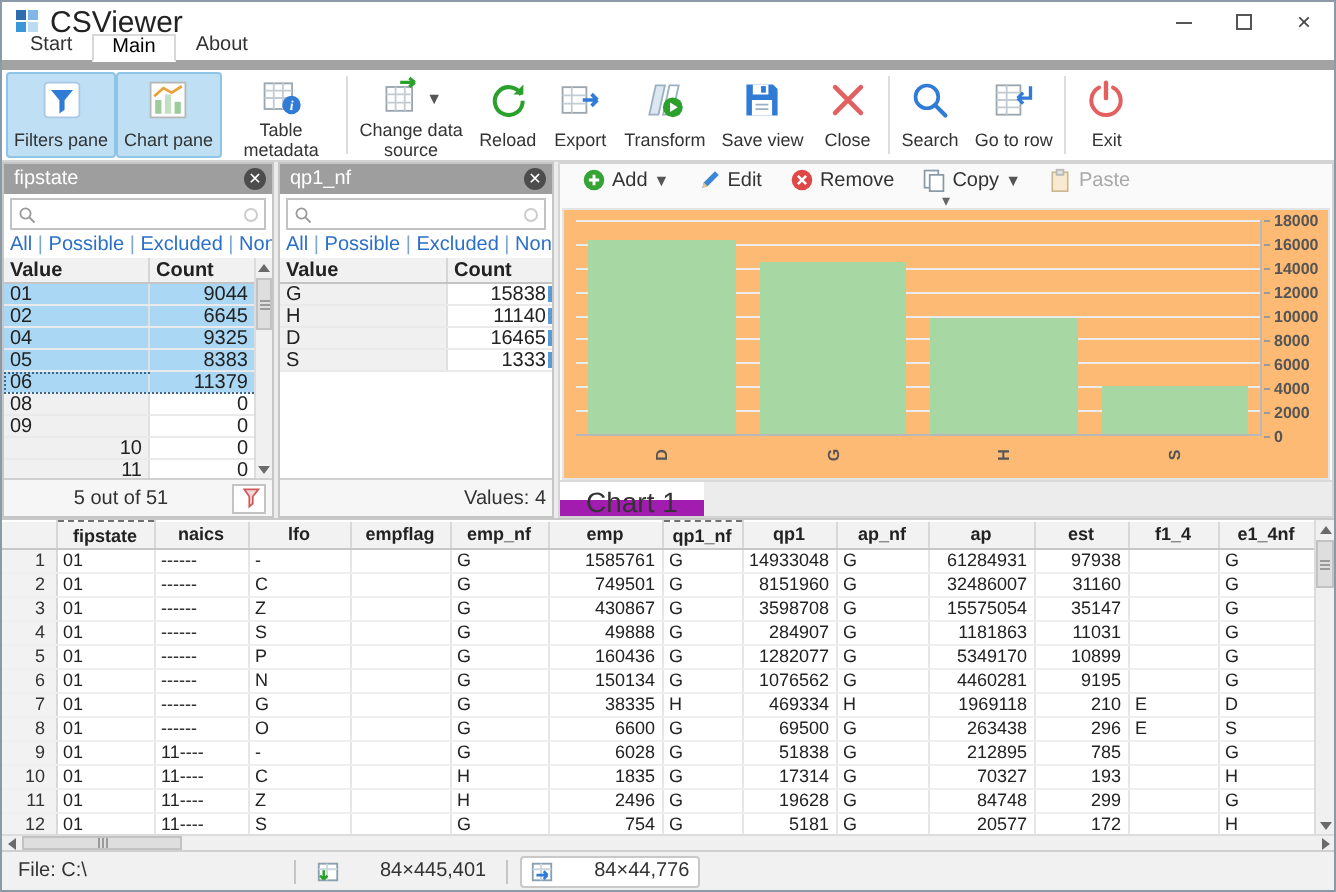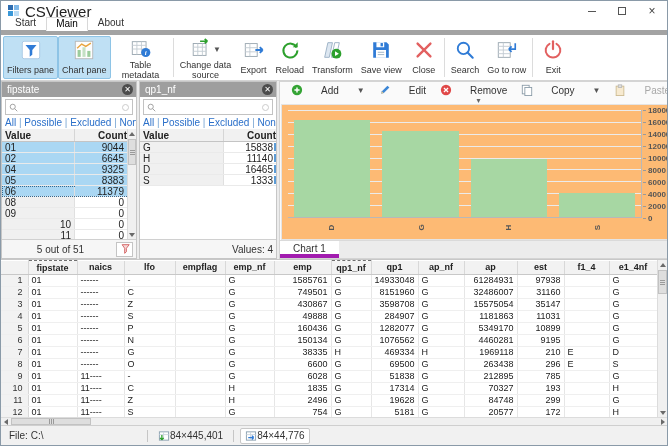--- a/index.html
+++ b/index.html
@@ -50,21 +50,21 @@
   .fp-search{ margin:2px 3px; height:16px; border:1px solid #c2c2c2; display:flex; align-items:center; flex:0 0 auto; }
   .fp-search input{ border:none; outline:none; flex:1; min-width:0; font-size:10px; font-family:inherit; }
   .fp-clear{ width:7px; height:7px; border-radius:50%; border:1px solid #ccc; margin:0 3px; }
   .fp-links{ height:12px; line-height:12px; font-size:10px; padding:0 3px; color:#7aa7d4;
              white-space:nowrap; overflow:hidden; flex:0 0 auto; }
   .fp-links a{ color:#2a6fc9; text-decoration:none; }
   .fp-grid{ flex:1; position:relative; font-size:10px; overflow:hidden; }
   .fp-grid.withsb{ padding-right:9px; }
   .fp-colhead{ height:13px; display:flex; background:#f1f1f1; border-bottom:1px solid #c4c4c4; font-weight:bold; color:#222; }
   .fp-colhead .c1{ flex:1; padding-left:3px; border-right:1px solid #d6d6d6; line-height:13px; }
-  .fp-colhead .c2{ width:52px; text-align:right; padding-left:3px; line-height:13px; }
+  .fp-colhead .c2{ width:52px; text-align:left; padding-left:3px; line-height:13px; }
   .fp-row{ height:11px; display:flex; border-bottom:1px solid #eaeaea; color:#222; }
   .fp-row .val{ flex:1; padding:0 3px; background:#f0f0f0; border-right:1px solid #e0e0e0; line-height:11px; overflow:hidden; }
   .fp-row .cnt{ width:52px; text-align:right; padding:0 3px; line-height:11px; background:#fff; position:relative; }
   .fp-row.sel .val, .fp-row.sel .cnt{ background:#aad7f3; }
   .fp-row.focus{ outline:1px dotted #35698f; outline-offset:-1px; }
   .fp-row .val.r{ text-align:right; }
   .fp-row .cnt.bar::after{ content:""; position:absolute; right:0; top:1px; bottom:1px; width:2px; background:#5b9bd5; }
   .fp-footer{ height:19px; border-top:1px solid #d0d0d0; background:#f6f6f6; display:flex;
               align-items:center; font-size:10px; color:#333; padding:0 3px; flex:0 0 auto; }
   .fp-status{ flex:1; text-align:center; }
@@ -80,39 +80,39 @@
   .tri.left{ border-top:3px solid transparent; border-bottom:3px solid transparent; border-right:4px solid #6a6a6a; }
   .tri.right{ border-top:3px solid transparent; border-bottom:3px solid transparent; border-left:4px solid #6a6a6a; }
   .sb-thumb{ position:absolute; left:0; right:0; background:#dedede; border:1px solid #c2c2c2;
              display:flex; align-items:center; justify-content:center; }
   .grip{ width:5px; height:5px; background:repeating-linear-gradient(#9a9a9a 0 1px, transparent 1px 2px); }
   .grip.h{ width:5px; height:5px; background:repeating-linear-gradient(90deg,#9a9a9a 0 1px, transparent 1px 2px); }
 
   
   .cpane{ flex:1; margin-left:2px; display:flex; flex-direction:column; background:#fafafa; border:1px solid #d4d4d4; }
   .ct-toolbar{ height:16px; display:flex; align-items:center; padding-left:4px; flex:0 0 auto; }
-  .ct-btn{ display:flex; align-items:center; gap:18px; font-size:10px; color:#333; padding:0 7px; height:100%; }
+  .ct-btn{ display:flex; align-items:center; gap:3px; font-size:10px; color:#333; padding:0 7px; height:100%; }
   .ct-btn.disabled{ color:#a8a8a8; }
   .ct-caret{ font-size:8px; color:#555; }
   .collapse{ height:6px; text-align:center; font-size:8px; line-height:5px; color:#666; flex:0 0 auto; }
   .chart-wrap{ flex:1; position:relative; background:#fdba74; border:1px solid #e4e4e4; margin:0 1px;font-weight:bold; }
   .plot{ position:absolute; left:6px; top:5px; right:33px; bottom:21px;
          border-right:1px solid #b8b8b8; border-bottom:1px solid #b8b8b8; }
   .gridline{ position:absolute; left:0; right:0; height:1px; background:#ebebeb; }
   .bars{ position:absolute; left:0; right:0; top:0; bottom:0; display:flex; align-items:flex-end; }
   .slot{ flex:1; height:100%; display:flex; align-items:flex-end; justify-content:center; padding:0 6px; }
   .bar{ width:100%; background:#a7d7a3; }
   .ylabels{ position:absolute; top:5px; bottom:21px; right:0; width:32px; }
   .ylab{ position:absolute; left:0; font-size:8px; color:#555; white-space:nowrap; display:flex; align-items:center; }
   .ylab::before{ content:""; width:3px; height:1px; background:#9a9a9a; margin-right:2px; display:inline-block; }
   .xlabels{ position:absolute; left:6px; right:33px; bottom:0; height:20px; display:flex; }
   .xslot{ flex:1; display:flex; justify-content:center; align-items:flex-start; }
   .xlab{ font-size:8px; color:#555; transform:rotate(-90deg) translateX(-4px); }
   .ct-tabbar{ height:18px; background:#ececec; border-top:1px solid #dadada; display:flex; align-items:stretch; flex:0 0 auto; }
-  .ct-tab{ background:#fff; font-size:10px; color:#333; padding:2px 13px 0 13px; border-bottom:4px solid #a21caf; }
+  .ct-tab{ background:#fff; font-size:14px; color:#333; padding:2px 13px 0 13px; border-bottom:8px solid #a21caf; }
 
   
   .gridarea{ flex:1; position:relative; border-top:1px solid #c8c8c8; background:#fff; overflow:hidden; }
   table.dg{ border-collapse:collapse; table-layout:fixed; font-size:9px; }
   .dg th{ background:#f2f2f2; font-weight:bold; color:#222; height:14px; border-right:1px solid #d8d8d8;
           border-bottom:1px solid #c8c8c8; text-align:center; overflow:hidden; white-space:nowrap; padding:0 2px; }
   .dg th.fcol{ border-top:1px dashed #707070; }
   .dg td{ height:12px; line-height:11px; border-right:1px solid #e6e6e6; border-bottom:1px solid #efefef;
           padding:0 3px; overflow:hidden; white-space:nowrap; color:#222; }
   .dg td.rownum{ background:#f2f2f2; text-align:right; padding-right:5px; color:#333; border-right:1px solid #d8d8d8; }
@@ -120,21 +120,21 @@
   .vsb{ position:absolute; top:0; right:0; bottom:8px; width:10px; background:#f0f0f0; border-left:1px solid #dcdcdc; }
   .hsb{ position:absolute; left:0; right:0; bottom:0; height:8px; background:#f0f0f0; border-top:1px solid #dcdcdc; }
   .hsb .sb-arrow{ height:100%; width:9px; }
   .hsb .sb-thumb{ top:0; bottom:0; }
 
   
   .statusbar{ height:20px; background:#f1f1f1; border-top:1px solid #cfcfcf; display:flex;
               align-items:center; font-size:10px; color:#333; flex:0 0 auto; }
   .sb-file{ width:140px; padding-left:8px; }
   .sb-div{ width:1px; height:12px; background:#c6c6c6; margin:0 6px; }
-  .sb-item{ display:flex; align-items:center; gap:0; padding:0 4px; }
+  .sb-item{ display:flex; align-items:center; gap:20px; padding:0 4px; }
   .sb-item.boxed{ background:#fff; border:1px solid #c8c8c8; height:16px; border-radius:2px; }
 </style>
 </head>
 <body>
 
 <div class="window">
 
   <div class="titlebar">
     <span class="appicon">
         <i></i>
@@ -201,35 +201,35 @@
             <path d="M3.5 10h14M3.5 14.5h14M8.5 6v13M13.5 6v13" stroke="#c3ccd2"></path>
             <path d="M11 2.5h8m0 0l-3-2.4m3 2.4l-3 2.4" stroke="#2ca02c" stroke-width="1.8" fill="none" transform="translate(0,1)"></path>
           </svg>
           <span class="rb-caret">▼</span>
         </span>
     <span class="rlabel">Change data source</span>
       </div>
       <div class="rb-btn">
     <span class="ricon">
           <svg width="22" height="22" viewBox="0 0 24 24">
+            <path d="M19.2 9.2A7.6 7.6 0 1 0 20 12.4" fill="none" stroke="#2ca02c" stroke-width="2.2"></path>
+            <path d="M20.4 3.6v5.4h-5.4z" fill="#2ca02c"></path>
+          </svg>
+        </span>
+    <span class="rlabel">Reload</span>
+      </div>
+      <div class="rb-btn">
+    <span class="ricon">
+          <svg width="22" height="22" viewBox="0 0 24 24">
             <rect x="2.5" y="5" width="13" height="14" fill="#fff" stroke="#9aa7b0"></rect>
             <path d="M2.5 9.5h13M2.5 14h13M7.5 5v14" stroke="#c3ccd2"></path>
             <path d="M13.5 12h8m0 0l-3.2-3.2m3.2 3.2l-3.2 3.2" stroke="#2f7bd6" stroke-width="2" fill="none"></path>
           </svg>
         </span>
     <span class="rlabel">Export</span>
-      </div>
-      <div class="rb-btn">
-    <span class="ricon">
-          <svg width="22" height="22" viewBox="0 0 24 24">
-            <path d="M19.2 9.2A7.6 7.6 0 1 0 20 12.4" fill="none" stroke="#2ca02c" stroke-width="2.2"></path>
-            <path d="M20.4 3.6v5.4h-5.4z" fill="#2ca02c"></path>
-          </svg>
-        </span>
-    <span class="rlabel">Reload</span>
       </div>
       <div class="rb-btn">
     <span class="ricon">
           <svg width="22" height="22" viewBox="0 0 24 24">
             <path d="M7.5 4h5L9 20H4z" fill="#dde7f1" stroke="#9ab0c4"></path>
             <path d="M15 4h5l-3.5 16h-5z" fill="#fff" stroke="#9ab0c4"></path>
             <circle cx="16.8" cy="16" r="5.4" fill="#2ca02c"></circle>
             <path d="M15.3 13.4v5.2l4.2-2.6z" fill="#fff"></path>
           </svg>
         </span>

